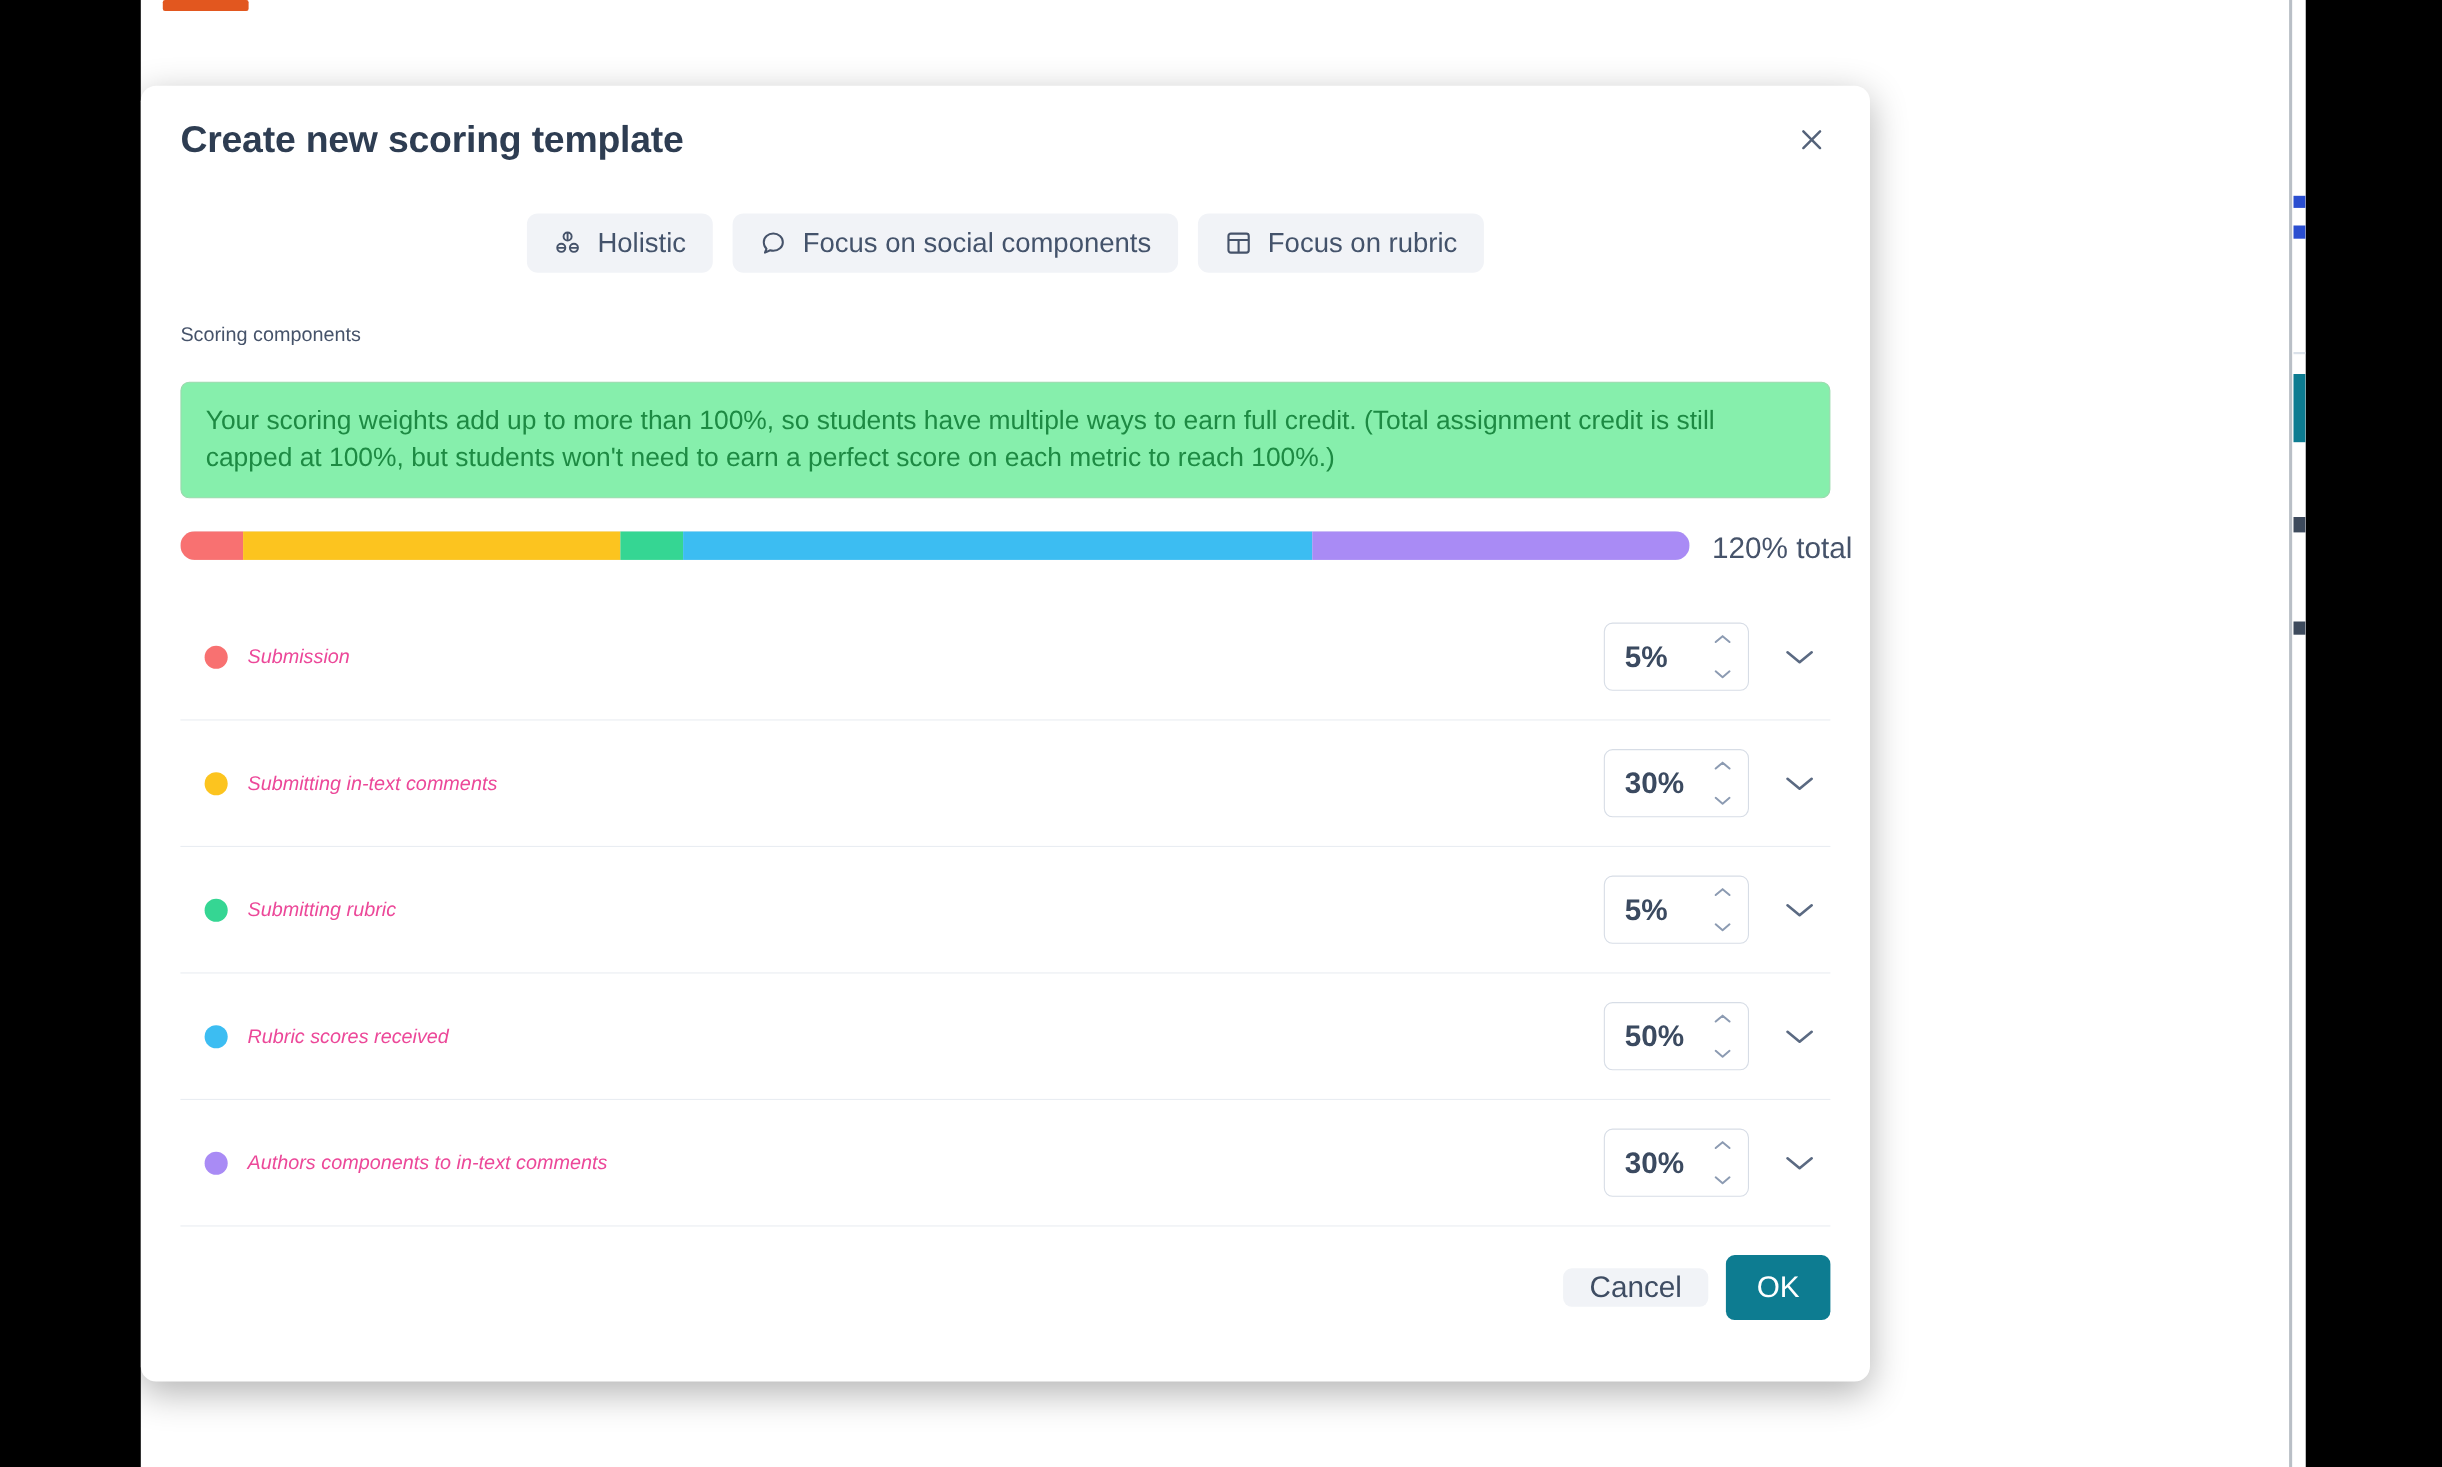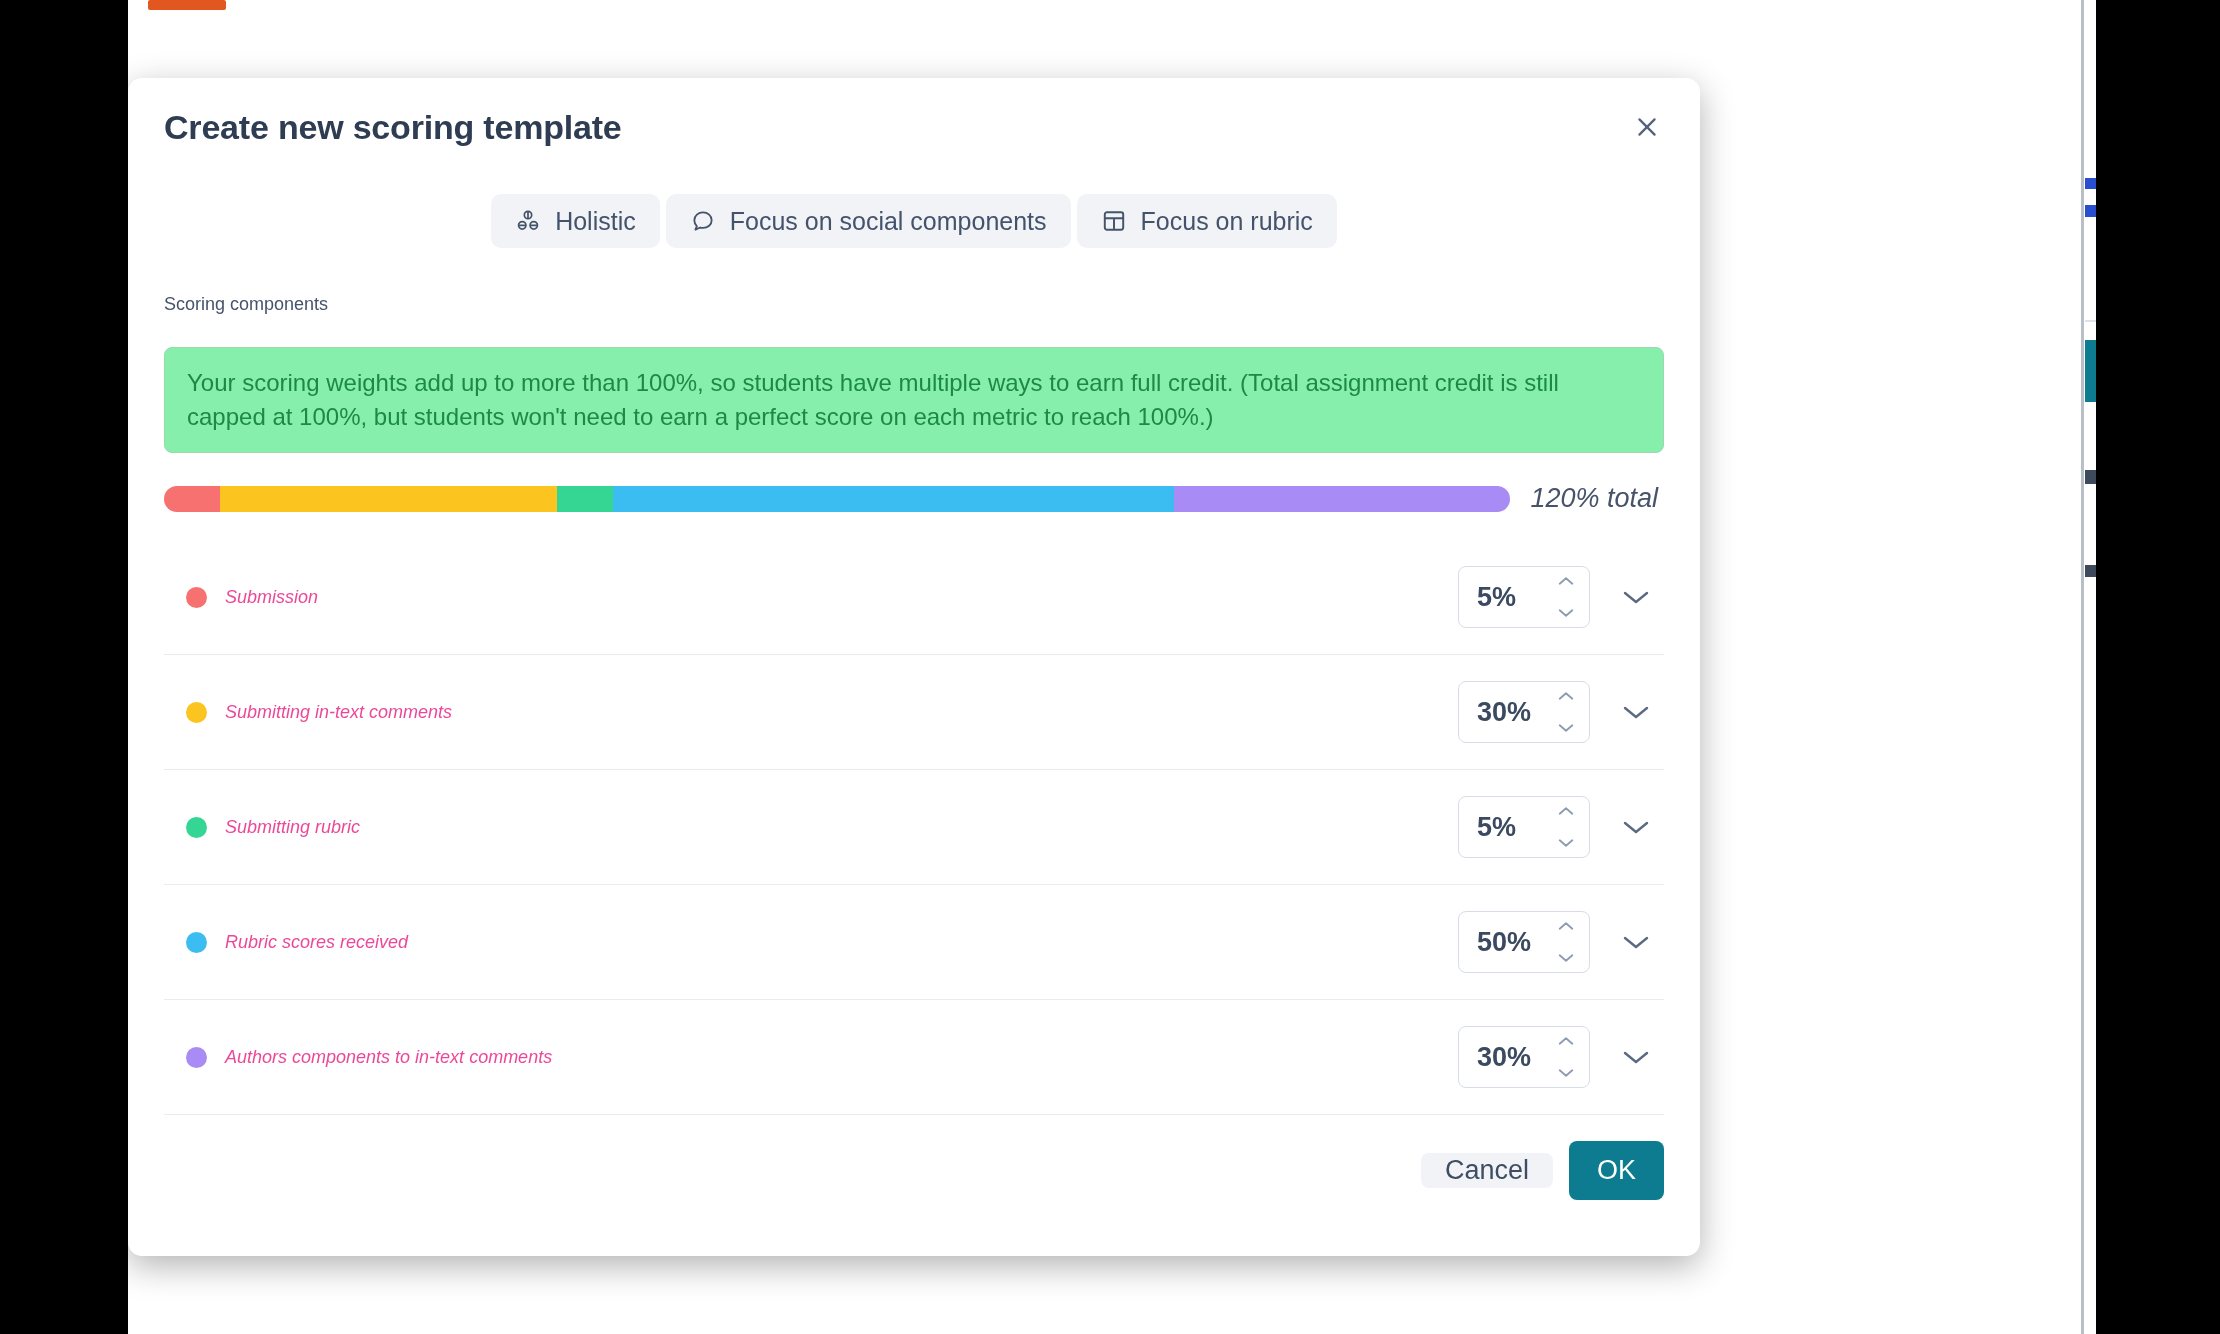--- a/index.html
+++ b/index.html
@@ -123,21 +123,21 @@
     cursor: pointer;
     border-radius: 6px;
   }
   .close-btn svg { display: block; }
 
   
   .tabs-row {
     display: flex;
     justify-content: center;
     align-items: flex-end;
-    gap: 6px;
+    gap: 18px;
     margin-top: 4px;
   }
   .tab-btn {
     display: flex;
     align-items: center;
     gap: 14px;
     background: #f1f3f7;
     border: none;
     border-radius: 10px;
     padding: 14px 24px;
@@ -164,23 +164,22 @@
     border-radius: 8px;
     padding: 18px 22px;
     color: #1d8a43;
     font-size: 24px;
     line-height: 1.42;
   }
 
   
   .bar-row {
     display: flex;
-    align-items: center;
-    margin: 30px 42px 0 36px;
-    font-style: italic;
+    align-items: flex-start;
+    margin: 30px 16px 0 36px;
   }
   .bar-track {
     flex: 1;
     height: 26px;
     border-radius: 13px;
     overflow: hidden;
     display: flex;
     background: #eef0f4;
   }
   .bar-seg { height: 100%; }

